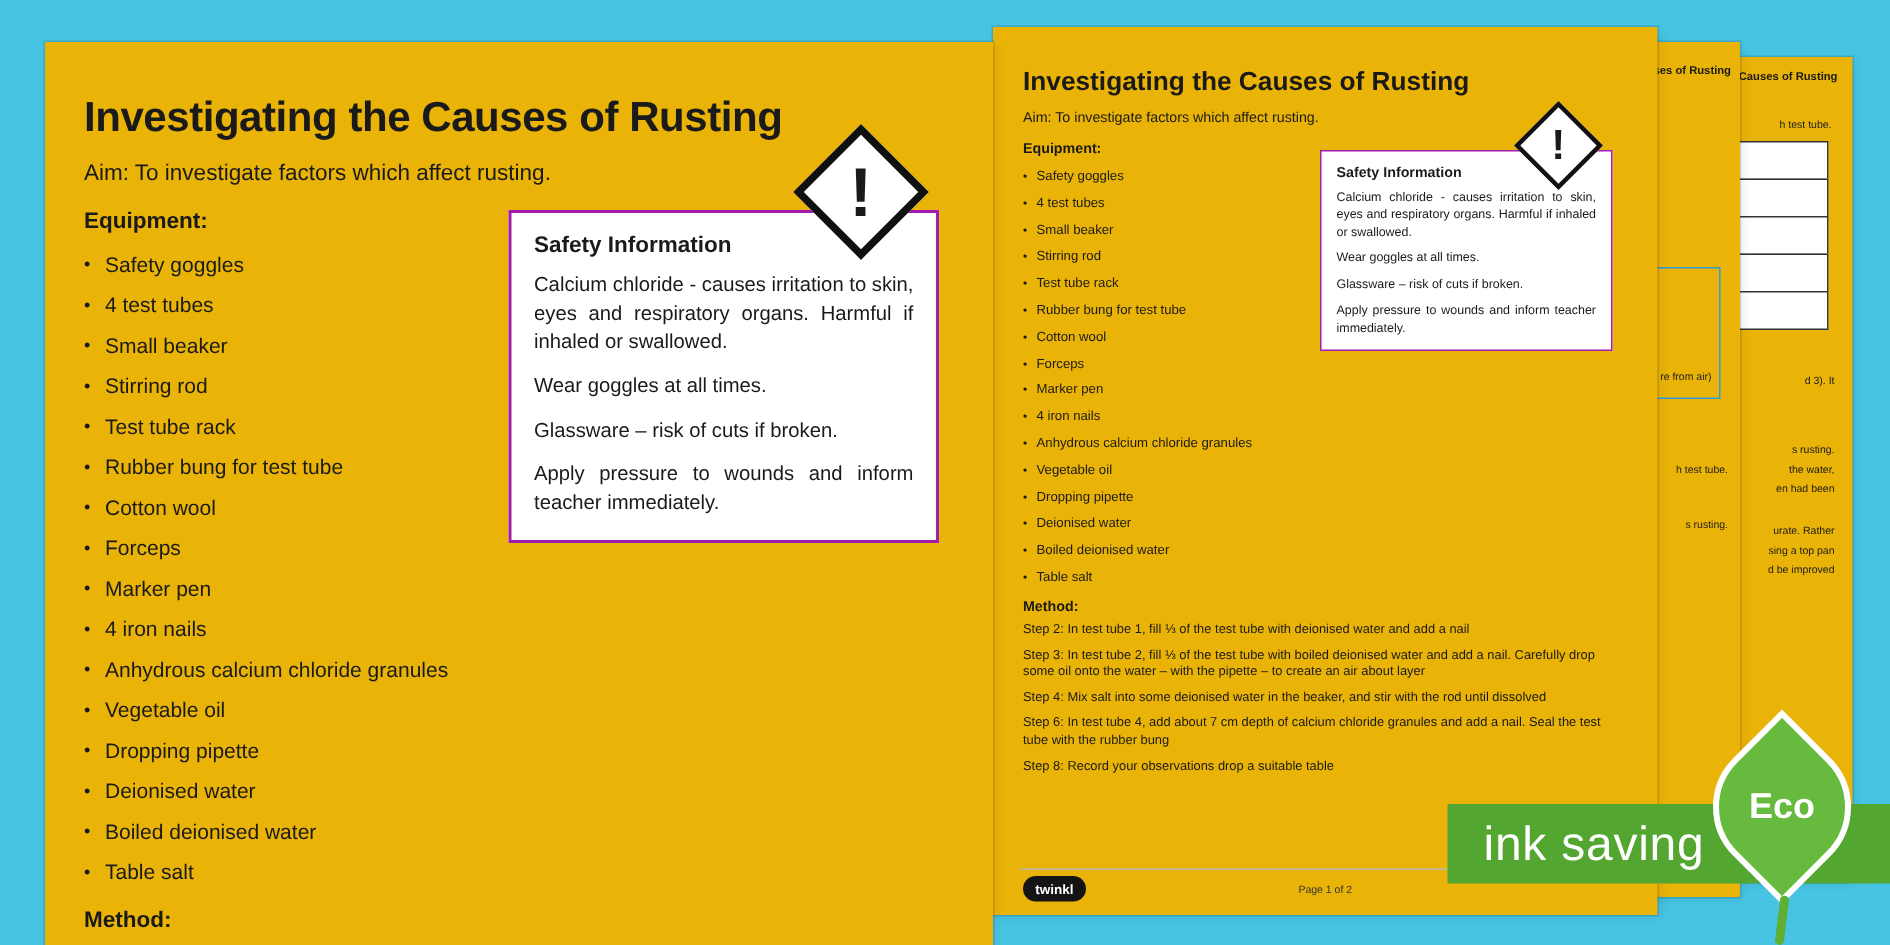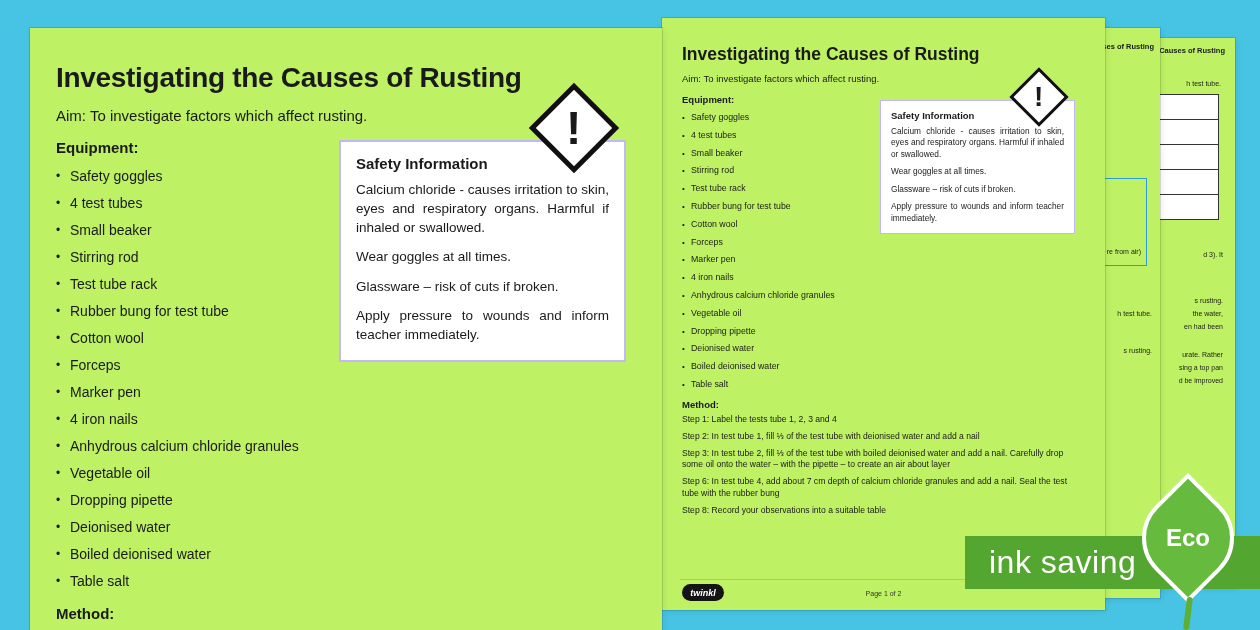--- a/index.html
+++ b/index.html
@@ -2,34 +2,34 @@
 <html><head>
 <meta charset="utf-8">
 <style>
   * { margin:0; padding:0; box-sizing:border-box; }
   html,body { width:1260px; height:630px; overflow:hidden; }
   .stage {
     position:relative; width:1260px; height:630px;
     background:#47C4E4; overflow:hidden;
     font-family:"Liberation Sans", sans-serif; color:#1a1a1a;
   }
-  .page { position:absolute; background:#bef264; box-shadow:0 0 0 1px rgba(0,0,0,.12), 2px 2px 6px rgba(0,0,0,.08); }
+  .page { position:absolute; background:#eab308; box-shadow:0 0 0 1px rgba(0,0,0,.12), 2px 2px 6px rgba(0,0,0,.08); }
 
   
   .page-left { left:30px; top:28px; width:632px; height:900px; padding:34px 26px 0 26px; z-index:4; }
   .page-left h1 { font-size:28px; font-weight:bold; letter-spacing:-.3px; margin-bottom:13px; }
   .page-left .aim { font-size:15px; margin-bottom:15px; }
   .page-left h2 { font-size:15px; font-weight:bold; margin-bottom:7px; }
   .page-left ul { list-style:none; }
   .page-left ul li { position:relative; font-size:14px; line-height:27px; padding-left:14px; }
   .page-left ul li::before { content:"•"; position:absolute; left:0; font-size:12px; }
   .page-left .method-h { margin-top:10px; }
   .page-left .steps p { font-size:14.5px; line-height:21px; margin-bottom:9px; }
 
-  .safety-box { position:absolute; background:#fff; border:2px solid #c4b5fd; }
+  .safety-box { position:absolute; background:#fff; border:2px solid #a21caf; }
   .safety-large { left:309px; top:112px; width:287px; padding:13px 15px 6px 15px; }
   .safety-large h3 { font-size:15px; font-weight:bold; margin-bottom:8px; }
   .safety-large p { font-size:13.5px; line-height:1.42; text-align:justify; margin-bottom:10px; }
 
   .hazard { position:absolute; background:#fff; border:5px solid #101010; transform:rotate(45deg);
             display:flex; align-items:center; justify-content:center; z-index:6; }
   .hazard-large { left:512px; top:68px; width:64px; height:64px; }
   .hazard-large .bang { transform:rotate(-45deg); font-size:46px; font-weight:900; line-height:1; }
   .hazard-small { left:356px; top:58px; width:42px; height:42px; border-width:3.5px; }
   .hazard-small .bang { transform:rotate(-45deg); font-size:28px; font-weight:900; line-height:1; }
@@ -43,21 +43,21 @@
   .page-right ul li { position:relative; font-size:8.8px; line-height:17.8px; padding-left:9px; }
   .page-right ul li::before { content:"•"; position:absolute; left:0; font-size:8px; }
   .page-right .method-h { margin-top:5px; }
   .page-right .steps p { font-size:8.6px; line-height:11.5px; margin-bottom:5.5px; }
   .safety-small { left:218px; top:82px; width:195px; padding:9px 10px 3px 10px; border-width:1.5px; }
   .safety-small h3 { font-size:9.5px; font-weight:bold; margin-bottom:5px; }
   .safety-small p { font-size:8.3px; line-height:1.38; text-align:justify; margin-bottom:6px; }
 
   .footer-line { position:absolute; left:18px; right:18px; bottom:30px; border-top:1px solid #b7b7b7; }
   .brand { position:absolute; left:20px; bottom:9px; width:42px; height:17px; background:#141414;
-           border-radius:9px; color:#fff; font-size:9px; font-style:italic; font-weight:bold;
+           border-radius:9px; color:#fff; font-size:9px; font-weight:bold;
            display:flex; align-items:center; justify-content:center; }
   .page-label { position:absolute; left:0; right:0; bottom:13px; text-align:center; font-size:7px; color:#333; }
 
   
   .page3 { left:700px; top:28px; width:460px; height:570px; z-index:2; }
   .page4 { left:740px; top:38px; width:495px; height:550px; z-index:1; }
   .bp-hdr { position:absolute; font-size:7.5px; font-weight:bold; white-space:nowrap; }
   .frag { position:absolute; font-size:7px; color:#222; white-space:nowrap; }
   .page3 .bp-hdr { top:14px; right:6px; }
   .p3-box { position:absolute; left:185px; top:150px; width:262px; height:88px; border:1.5px solid #2D9CDB; }
@@ -181,25 +181,25 @@
         <li>4 iron nails</li>
         <li>Anhydrous calcium chloride granules</li>
         <li>Vegetable oil</li>
         <li>Dropping pipette</li>
         <li>Deionised water</li>
         <li>Boiled deionised water</li>
         <li>Table salt</li>
       </ul>
     <h2 class="method-h">Method:</h2>
     <div class="steps">
-        <p>Step 1: Label the tests tube 1, 2, 3 and 4</p>
         <p>Step 2: In test tube 1, fill ⅓ of the test tube with deionised water and add a nail</p>
         <p>Step 3: In test tube 2, fill ⅓ of the test tube with boiled deionised water and add a nail. Carefully drop some oil onto the water – with the pipette – to create an air about layer</p>
+        <p>Step 4: Mix salt into some deionised water in the beaker, and stir with the rod until dissolved</p>
         <p>Step 6: In test tube 4, add about 7 cm depth of calcium chloride granules and add a nail. Seal the test tube with the rubber bung</p>
-        <p>Step 8: Record your observations into a suitable table</p>
+        <p>Step 8: Record your observations drop a suitable table</p>
       </div>
 
     <div class="safety-box safety-small">
       <h3>Safety Information</h3>
       <div>
           <p>Calcium chloride - causes irritation to skin, eyes and respiratory organs. Harmful if inhaled or swallowed.</p>
           <p>Wear goggles at all times.</p>
           <p>Glassware – risk of cuts if broken.</p>
           <p>Apply pressure to wounds and inform teacher immediately.</p>
         </div>

